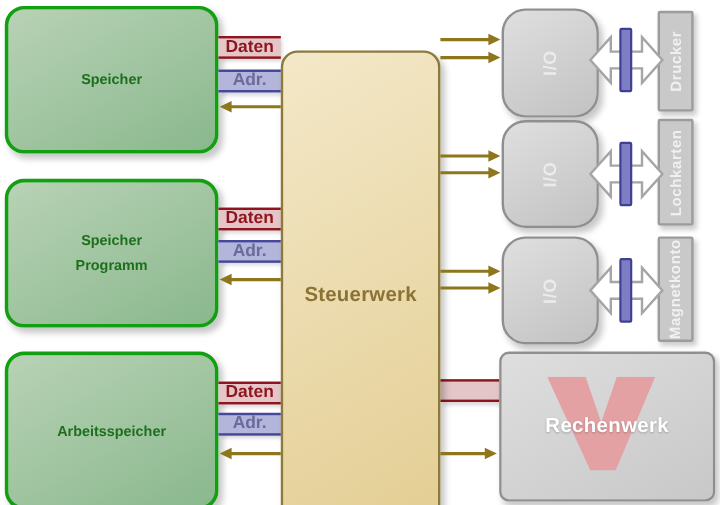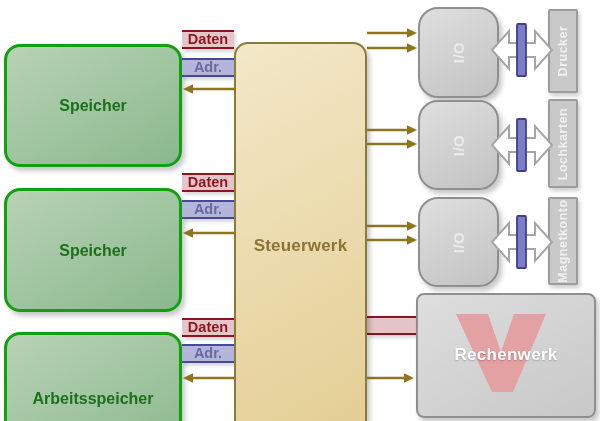--- a/index.html
+++ b/index.html
@@ -7,21 +7,21 @@
     position:relative;width:600px;height:421px;background:var(--background,#fff);
     font-family:"Liberation Sans",sans-serif;font-weight:700;overflow:hidden;
   }
   
   .mem-box{
     position:absolute;box-sizing:border-box;
     border:3px solid var(--memory-border,#12a012);border-radius:16px;
     background:linear-gradient(150deg,var(--memory-fill-light,#b8d2b5),var(--memory-fill-dark,#8ab88d));
     box-shadow:3px 4px 5px rgba(0,0,0,.22);
     display:flex;align-items:center;justify-content:center;text-align:center;
-    color:var(--memory-text,#1c701c);font-size:16px;line-height:21px;margin-top:39px;
+    color:var(--memory-text,#1c701c);font-size:12px;line-height:21px;
   }
   
   .ctrl-box{
     position:absolute;box-sizing:border-box;
     border:2.5px solid var(--control-border,#8b7a39);border-radius:14px;
     background:linear-gradient(150deg,var(--control-fill-light,#f3e8c8),var(--control-fill-dark,#e3cd92));
     box-shadow:3px 4px 5px rgba(0,0,0,.22);
     display:flex;align-items:center;justify-content:center;
     color:var(--control-text,#8a7335);font-size:17px;letter-spacing:.2px;margin-top:36px;
   }
@@ -81,20 +81,21 @@
 <div class="canvas">
 
   <div class="mem-box" style="left:4px;top:5px;width:178px;height:123px;">
     <div>
       <div>Speicher</div>
     </div>
   </div>
   <div class="mem-box" style="left:4px;top:149px;width:178px;height:124px;">
     <div>
       <div>Speicher</div>
+      <div>Programm</div>
     </div>
   </div>
   <div class="mem-box" style="left:4px;top:293px;width:178px;height:132px;">
     <div>
       <div>Arbeitsspeicher</div>
       <div></div>
     </div>
   </div>
 
   <div class="bus-bar daten" style="left:182px;top:30px;width:52px;">

